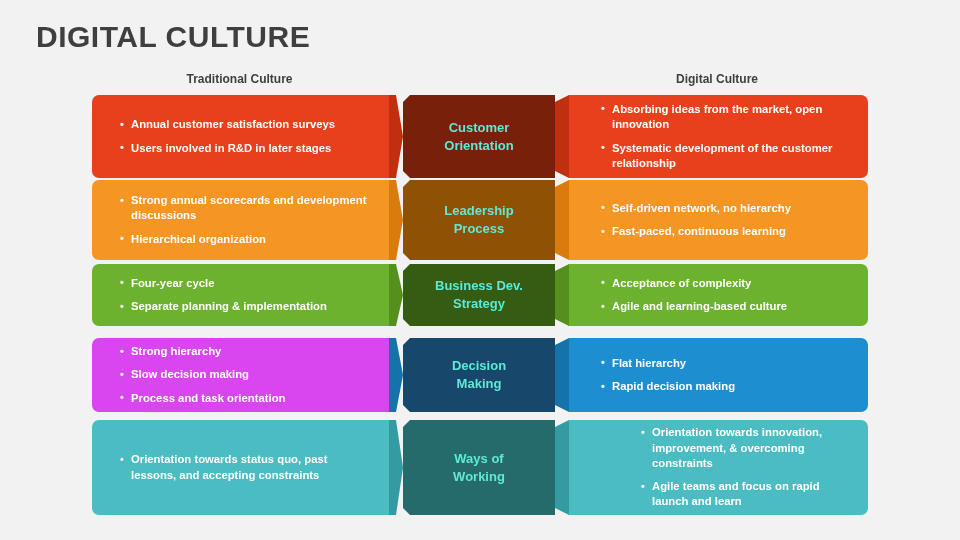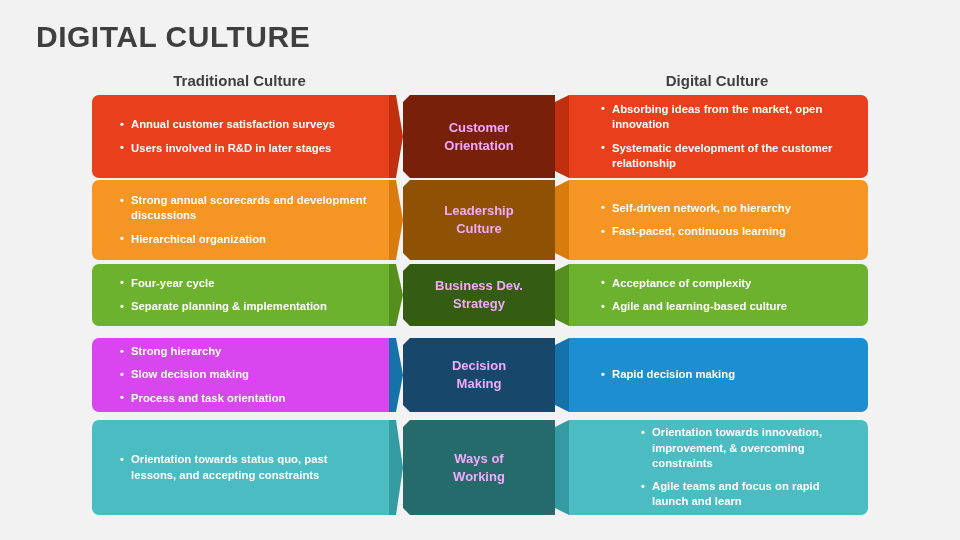--- a/index.html
+++ b/index.html
@@ -29,21 +29,21 @@
     font-weight: bold;
     letter-spacing: 0.5px;
     color: #3f3f3f;
     line-height: 38px;
   }
 
   
   .col-header {
     position: absolute;
     top: 72px;
-    font-size: 15px;
+    font-size: 12px;
     font-weight: bold;
     color: #3f3f3f;
     text-align: center;
   }
   #header-left  { left: 92px;  width: 295px; }
   #header-right { left: 566px; width: 302px; }
 
   
   .row {
     position: absolute;
@@ -83,21 +83,21 @@
     align-items: center;
     justify-content: center;
     clip-path: polygon(
         0 7px, 7px 0,
         100% 0,
         100% 100%,
         7px 100%, 0 calc(100% - 7px)
     );
   }
   .panel-center .ctext {
-    color: #f0abfc;
+    color: #5eead4;
     font-size: 13px;
     font-weight: bold;
     line-height: 18px;
     text-align: center;
   }
 
   
   .panel-right {
     position: absolute;
     left: 569px;
@@ -195,21 +195,21 @@
           </ul>
           <div class="arrow">
             <svg width="14" height="80" viewBox="0 0 14 80">
               <polygon points="0,0 7,0 14,40 7,80 0,80" fill="#D97B0D"></polygon>
             </svg>
           </div>
         </div>
         <div class="panel-center" style="background: rgb(143, 82, 5);">
           <div class="ctext">
             <div>Leadership</div>
-            <div>Culture</div>
+            <div>Process</div>
           </div>
         </div>
         <div class="panel-right" style="background: rgb(245, 149, 36);">
           <ul class="bullets right-list">
             <li>Self-driven network, no hierarchy</li>
             <li>Fast-paced, continuous learning</li>
           </ul>
           <div class="arrow">
             <svg width="14" height="80" viewBox="0 0 14 80">
               <polygon points="14,0 14,80 0,73 0,7" fill="#D97B0D"></polygon>
@@ -261,20 +261,21 @@
           </div>
         </div>
         <div class="panel-center" style="background: rgb(23, 72, 107);">
           <div class="ctext">
             <div>Decision</div>
             <div>Making</div>
           </div>
         </div>
         <div class="panel-right" style="background: rgb(29, 143, 209);">
           <ul class="bullets right-list">
+            <li>Flat hierarchy</li>
             <li>Rapid decision making</li>
           </ul>
           <div class="arrow">
             <svg width="14" height="74" viewBox="0 0 14 74">
               <polygon points="14,0 14,74 0,67 0,7" fill="#1673A9"></polygon>
             </svg>
           </div>
         </div>
       </div>
       <div class="row" style="top: 420px; height: 95px;">

